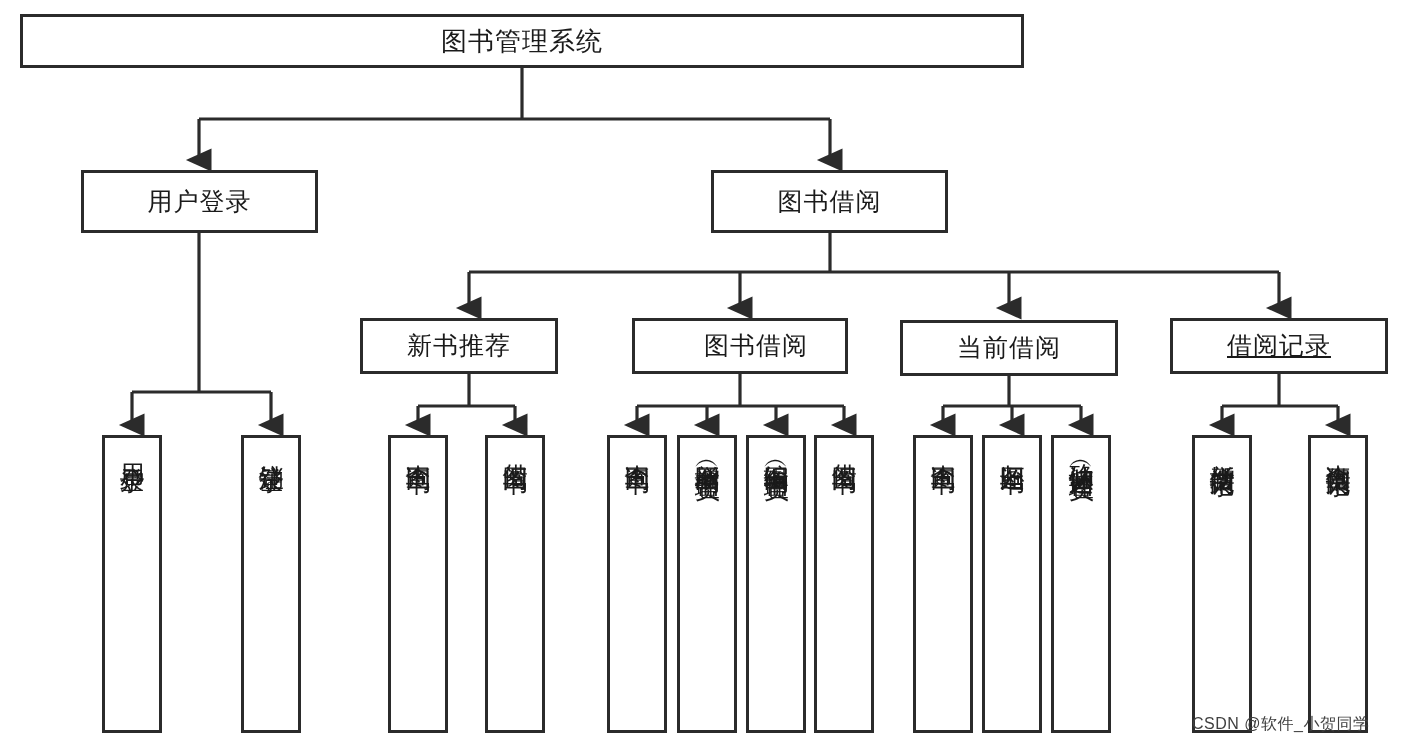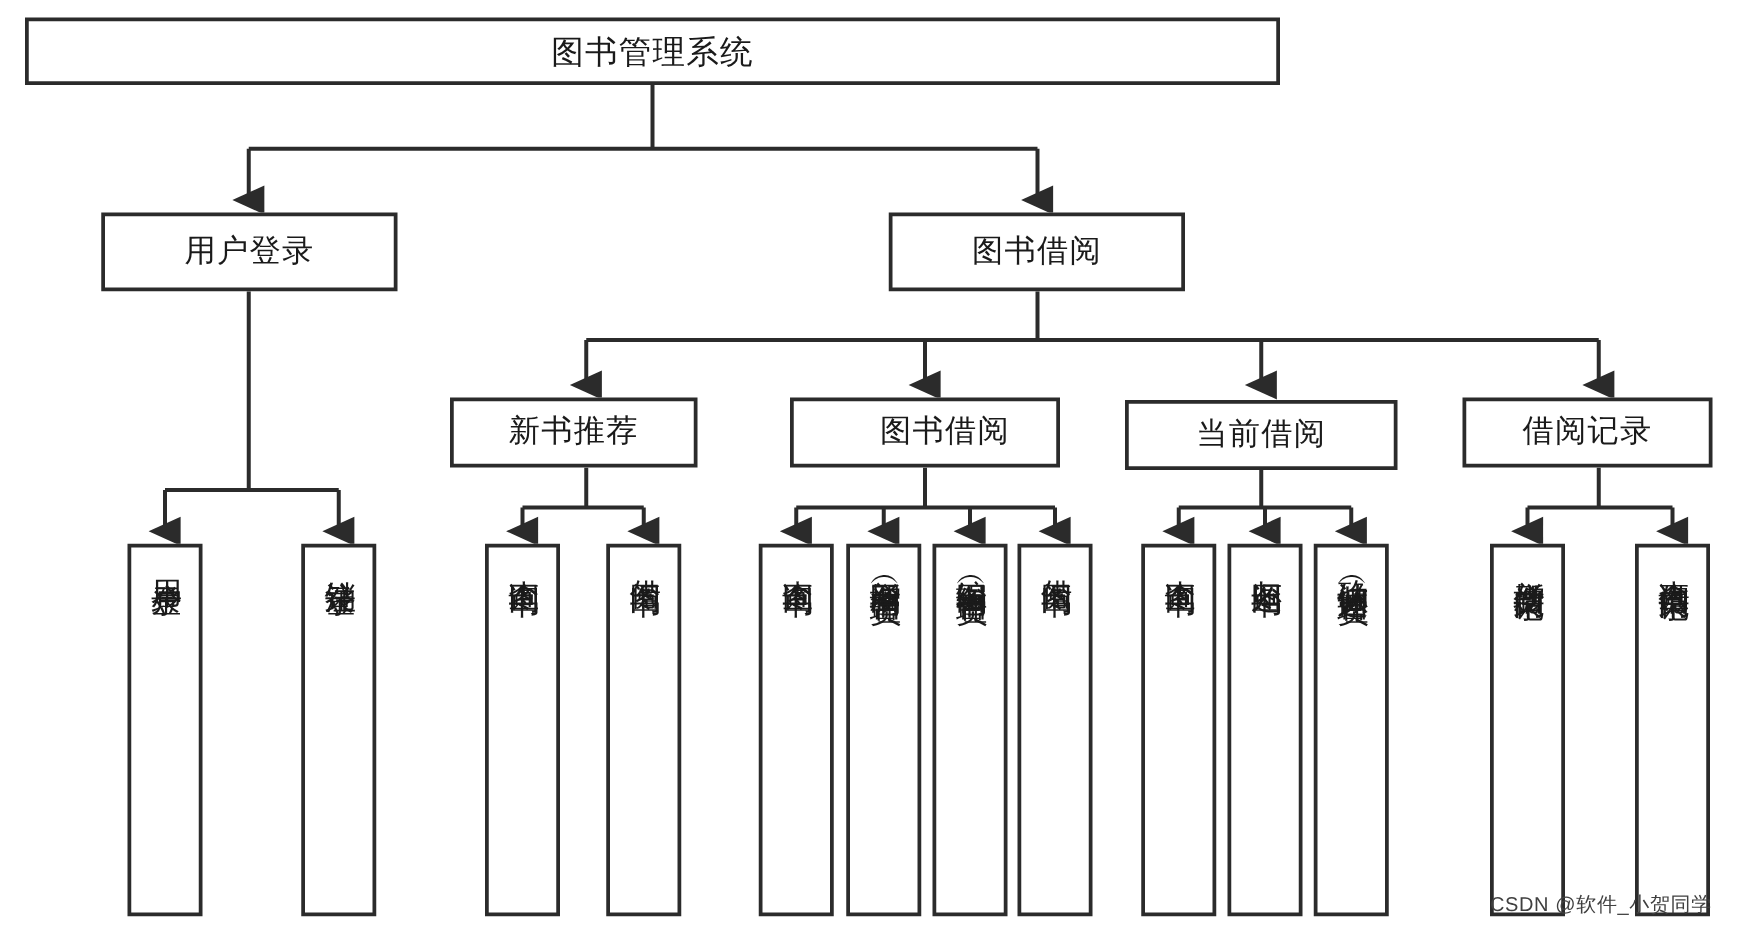--- a/index.html
+++ b/index.html
@@ -147,21 +147,21 @@
 
   <div class="node node-h" style="left:360px; top:318px; width:198px; height:56px;">
     <span>新书推荐</span>
   </div>
   <div class="node node-h" style="left:632px; top:318px; width:216px; height:56px;padding-left:32px;">
     <span>图书借阅</span>
   </div>
   <div class="node node-h" style="left:900px; top:320px; width:218px; height:56px;">
     <span>当前借阅</span>
   </div>
-  <div class="node node-h" style="left:1170px; top:318px; width:200px; height:56px;">
+  <div class="node node-h" style="left:1170px; top:318px; width:218px; height:56px;text-decoration:underline;">
     <span>借阅记录</span>
   </div>
 
   <div class="node node-v" style="left:102px; top:435px; width:60px; height:298px;">
     <span class="vlabel">用户登录</span>
   </div>
   <div class="node node-v" style="left:241px; top:435px; width:60px; height:298px;">
     <span class="vlabel">注销登录</span>
   </div>
   <div class="node node-v" style="left:388px; top:435px; width:60px; height:298px;">

